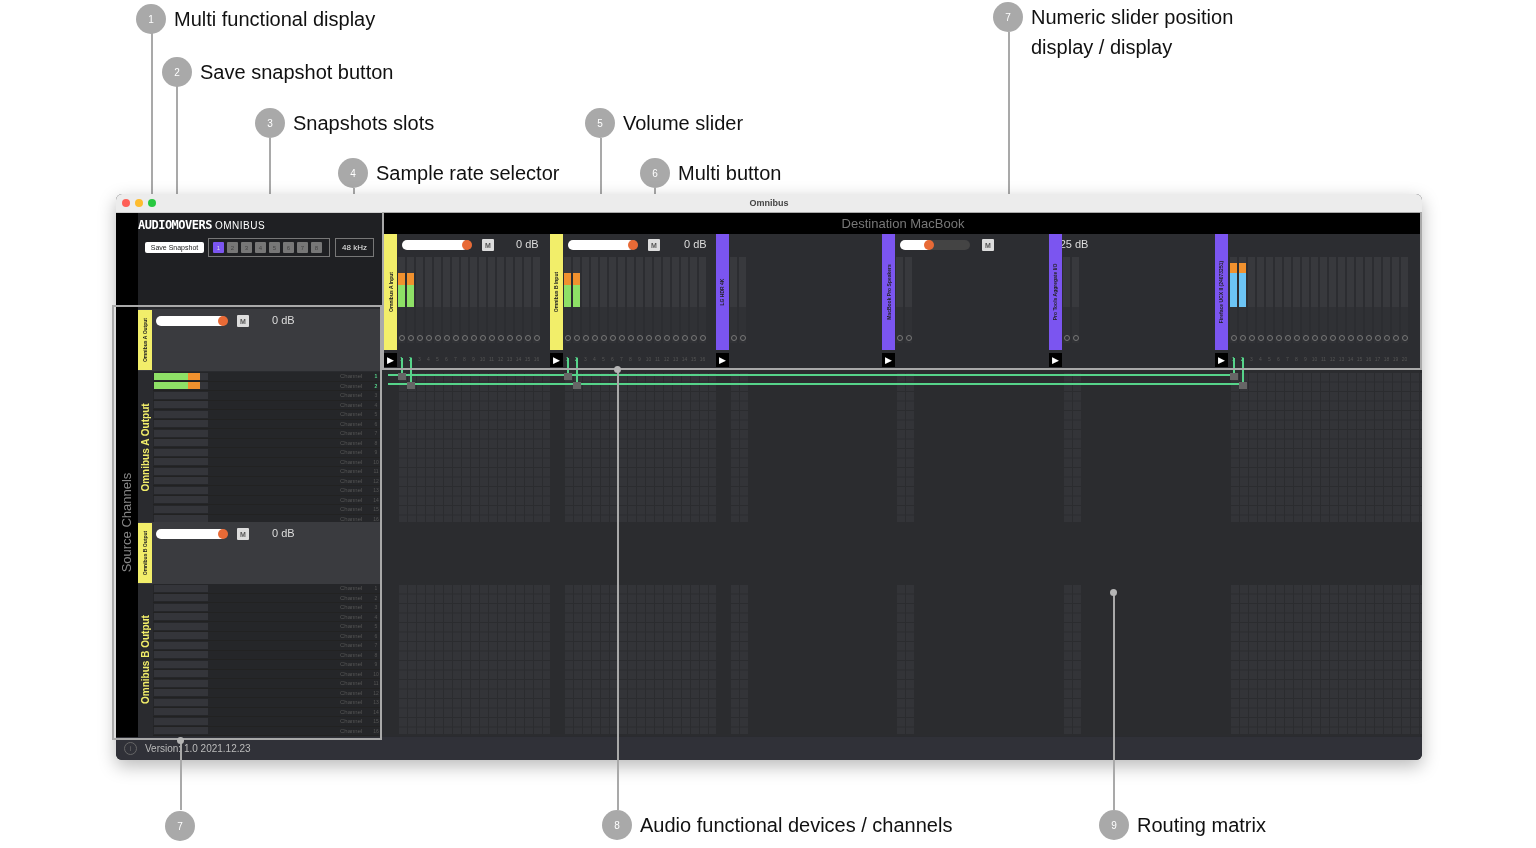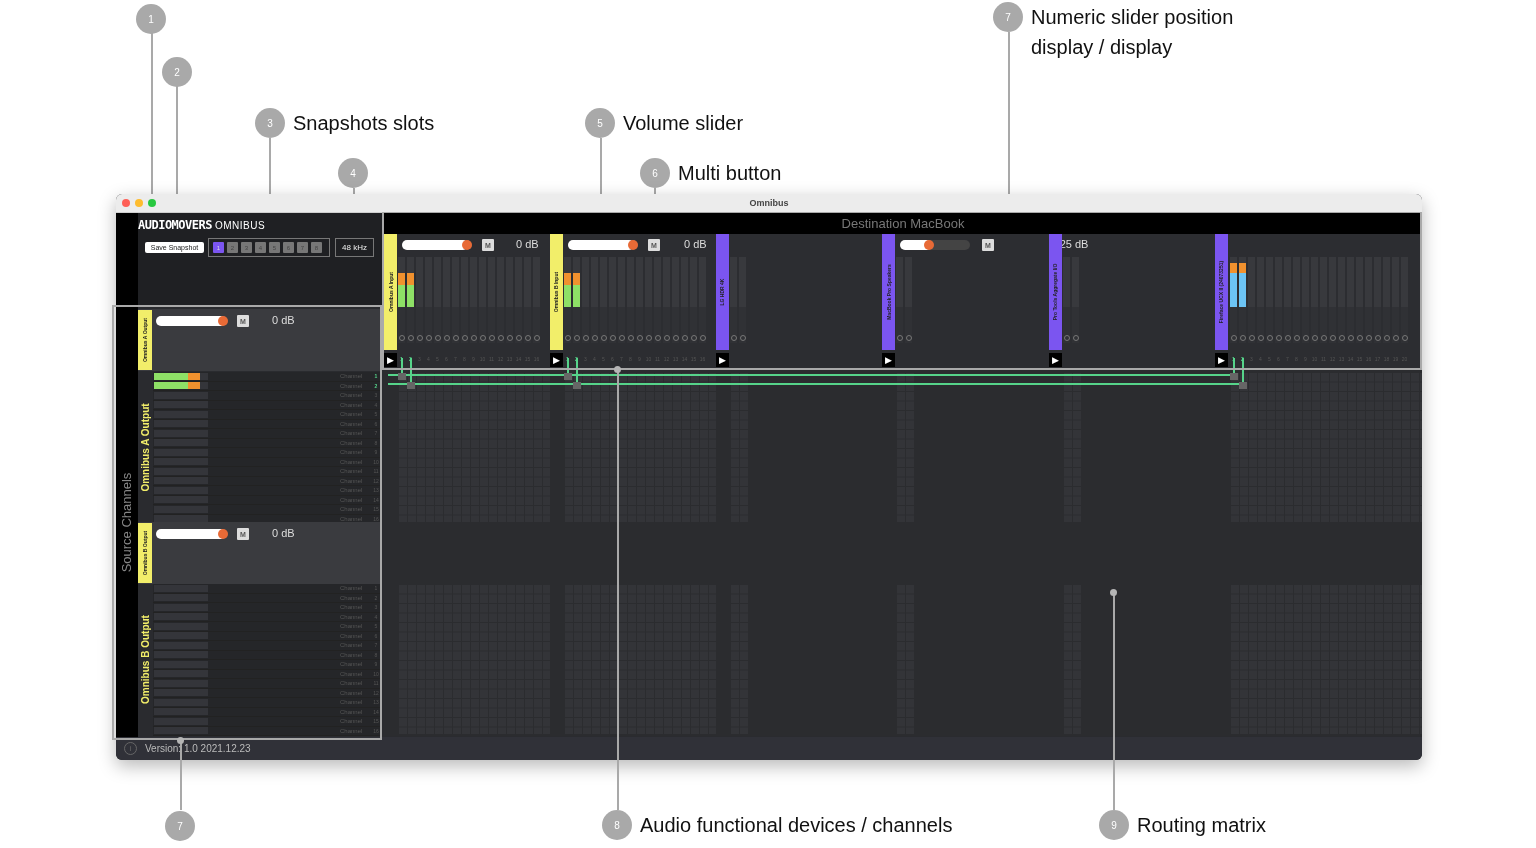--- a/index.html
+++ b/index.html
@@ -83,36 +83,39 @@
 
   .highlight-box { position: absolute; border: 2px solid #a9a9a9; }
 </style>
 </head>
 <body>
 
 <div class="leader" style="left:151px; top:33px; height:248px;"></div>
 <div class="dot" style="left:148px; top:278px;"></div>
 <div class="ann" style="left:136px; top:4px;">
   <span class="num">1</span>
+  <span class="txt">Multi functional display</span>
 </div>
 
 <div class="leader" style="left:176px; top:86px; height:158px;"></div>
 <div class="ann" style="left:162px; top:57px;">
   <span class="num">2</span>
+  <span class="txt">Save snapshot button</span>
 </div>
 
 <div class="leader" style="left:269px; top:138px; height:104px;"></div>
 <div class="ann" style="left:255px; top:108px;">
   <span class="num">3</span>
   <span class="txt">Snapshots slots</span>
 </div>
 
 <div class="leader" style="left:353px; top:188px; height:52px;"></div>
 <div class="ann" style="left:338px; top:158px;">
   <span class="num">4</span>
+  <span class="txt">Sample rate selector</span>
 </div>
 
 <div class="leader" style="left:600px; top:138px; height:106px;"></div>
 <div class="ann" style="left:585px; top:108px;">
   <span class="num">5</span>
   <span class="txt">Volume slider</span>
 </div>
 
 <div class="leader" style="left:654px; top:188px; height:54px;"></div>
 <div class="ann" style="left:640px; top:158px;">

